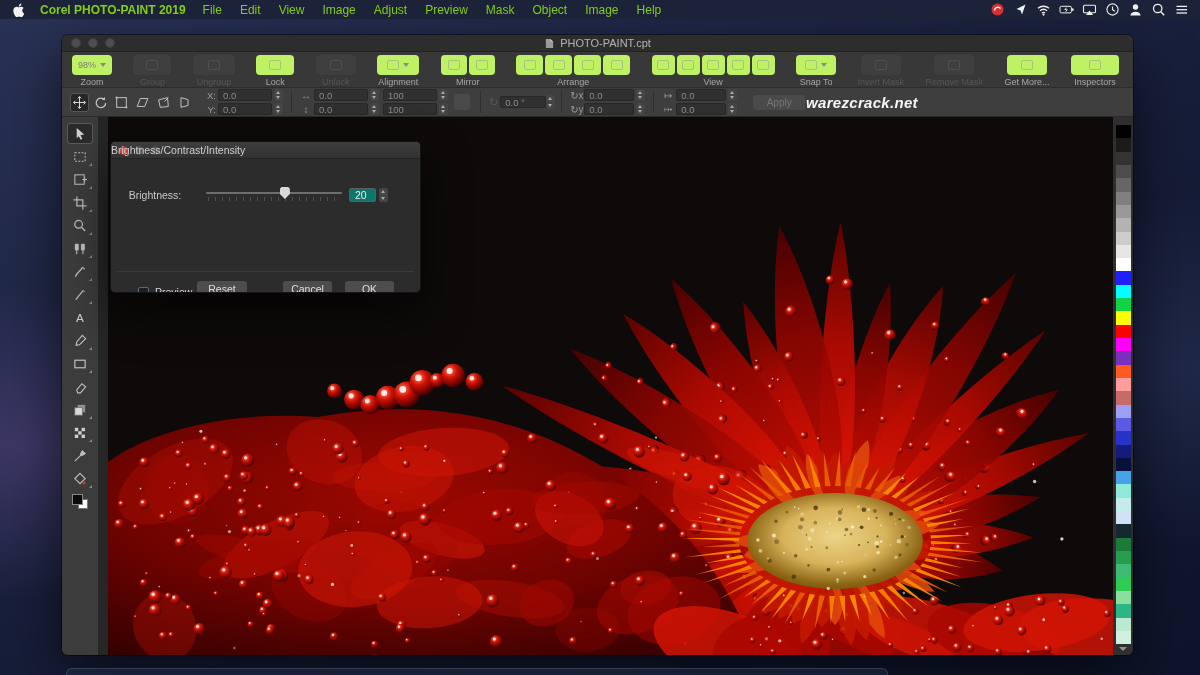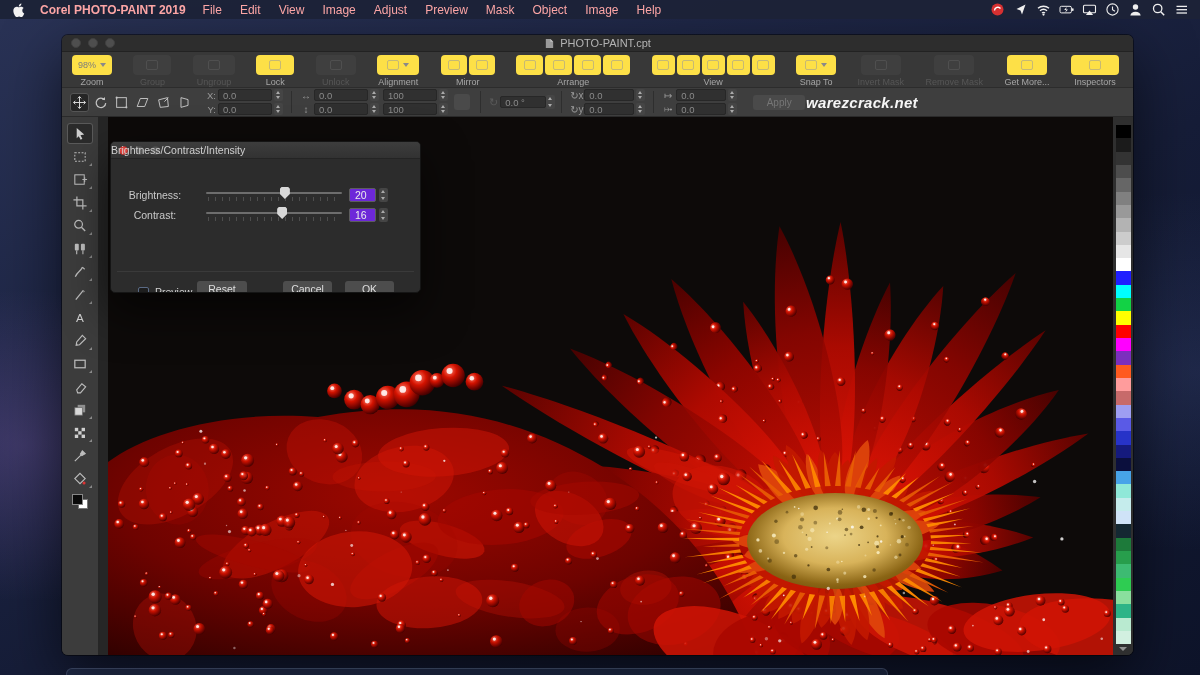--- a/index.html
+++ b/index.html
@@ -8,21 +8,21 @@
     font-family:"Liberation Sans", sans-serif;
     background:
       radial-gradient(380px 260px at 2% 66%, rgba(150,110,200,.28), transparent 60%),
       radial-gradient(500px 300px at 100% 55%, rgba(90,110,180,.18), transparent 60%),
       linear-gradient(155deg,#2a3356 0%, #1f2747 28%, #161d38 55%, #0e142a 100%);
     position:relative; color:#ddd;
   }
   
   .menubar{position:absolute;left:0;top:0;width:1200px;height:19px;
     background:rgba(28,34,55,.96);display:flex;align-items:center;
-    font-size:12px;color:#fca5a5;z-index:50;}
+    font-size:12px;color:#84cc16;z-index:50;}
   .apple{width:22px;display:flex;justify-content:center;align-items:center;margin-left:8px;}
   .appname{font-weight:700;margin:0 8px 0 10px;font-size:12px;}
   .menuitem{padding:0 9px;cursor:default;}
   .mspacer{flex:1;}
   .statusicons{display:flex;align-items:center;gap:6px;margin-right:10px;}
   .sicon{width:17px;height:15px;display:flex;align-items:center;justify-content:center;}
   .sicon svg{width:15px;height:15px;}
   
   .win{position:absolute;left:62px;top:35px;width:1071px;height:620px;
     background:#3a3a3a;border-radius:6px;overflow:hidden;
@@ -33,21 +33,21 @@
   .dot{width:10px;height:10px;border-radius:50%;background:#4e4e4e;border:1px solid #414141;}
   .wintitle{position:absolute;left:0;right:0;text-align:center;font-size:11px;color:#b4b4b4;
     display:flex;justify-content:center;align-items:center;gap:5px;pointer-events:none;}
   .docicon svg{width:11px;height:11px;display:block;}
   
   .tb{position:absolute;left:0;top:17px;right:0;height:36px;background:#383838;
     border-bottom:1px solid #2c2c2c;display:flex;justify-content:space-between;
     align-items:flex-start;padding:3px 14px 0 10px;}
   .tbgroup{display:flex;flex-direction:column;align-items:center;}
   .tbrow{display:flex;gap:2px;}
-  .tbbtn{height:20px;border-radius:4px;background:#fde047;display:flex;align-items:center;
+  .tbbtn{height:20px;border-radius:4px;background:#bef264;display:flex;align-items:center;
     justify-content:center;gap:2px;color:#999;position:relative;}
   .tbbtn.dis{background:#3f3f3f;color:#5c5c5c;}
   .tbbtn .gly{width:12px;height:10px;border:1px solid currentColor;opacity:.55;border-radius:2px;}
   .tbbtn .ztext{font-size:9px;color:#7c7c7c;}
   .chev{width:0;height:0;border-left:3px solid transparent;border-right:3px solid transparent;
     border-top:4px solid #8a8a8a;margin-left:2px;}
   .tblabel{font-size:9px;color:#a6a6a6;margin-top:2px;white-space:nowrap;}
   .tbgroup.dis .tblabel{color:#565656;}
   
   .pb{position:absolute;left:0;top:53px;right:0;height:29px;background:#3e3e3e;
@@ -109,21 +109,21 @@
   .dtitletext{position:absolute;left:0;right:0;text-align:left;color:#cfcfcf;font-size:10.5px;}
   .dbody{position:relative;height:134px;}
   .srow{position:absolute;left:0;width:100%;height:20px;display:flex;align-items:center;}
   .sl-label{width:95px;text-align:center;color:#c9c9c9;padding-right:7px;}
   .sl-track{position:relative;width:136px;height:16px;}
   .sl-line{position:absolute;left:0;right:0;top:5px;height:2px;background:#6d6d6d;border-radius:1px;}
   .sl-ticks{position:absolute;left:2px;right:2px;top:10px;height:4px;
     background-image:repeating-linear-gradient(90deg,#4e4e4e 0 1px,transparent 1px 7px);}
   .sl-thumb{position:absolute;top:0;width:10px;height:12px;background:#d8d8d8;
     clip-path:polygon(50% 100%,0 58%,0 14%,16% 0,84% 0,100% 14%,100% 58%);}
-  .sl-val{width:27px;height:14px;background:#6d28d9;border:1px solid #5d5d5d;border-radius:2px;
+  .sl-val{width:27px;height:14px;background:#0f766e;border:1px solid #5d5d5d;border-radius:2px;
     color:#ececec;display:flex;align-items:center;padding-left:5px;margin-left:7px;}
   .sl-st{margin-left:3px;}
   .dsep{position:absolute;left:6px;right:6px;top:112px;height:1px;background:#3a3a3a;}
   .dfoot{position:absolute;left:0;right:0;top:118px;height:30px;display:flex;align-items:center;}
   .dcheck{width:11px;height:11px;background:#1e1e1e;border:1px solid #5a6a85;border-radius:2px;
     margin-left:27px;}
   .dchecklabel{color:#d2d2d2;margin-left:6px;}
   .dbtn{height:15px;background:#4d4d4d;border-radius:3px;color:#dedede;display:flex;
     align-items:center;justify-content:center;position:absolute;top:122px;}
   .dbtn.reset{left:86px;width:50px;}
@@ -1702,26 +1702,16 @@
   <div class="srow" style="top: 26px;">
         <span class="sl-label">Brightness:</span>
         <span class="sl-track">
           <span class="sl-line"></span>
           <span class="sl-ticks"></span>
           <span class="sl-thumb" style="left: calc(58% - 5px);"></span>
         </span>
         <span class="sl-val">20</span>
         <span class="st tall sl-st"></span>
       </div>
-      <div class="srow" style="top: 46px;">
-        <span class="sl-label">Contrast:</span>
-        <span class="sl-track">
-          <span class="sl-line"></span>
-          <span class="sl-ticks"></span>
-          <span class="sl-thumb" style="left: calc(56% - 5px);"></span>
-        </span>
-        <span class="sl-val">16</span>
-        <span class="st tall sl-st"></span>
-      </div>
     </div>
 </div>
 
 <div class="dockhint"></div>
 
 </body></html>

